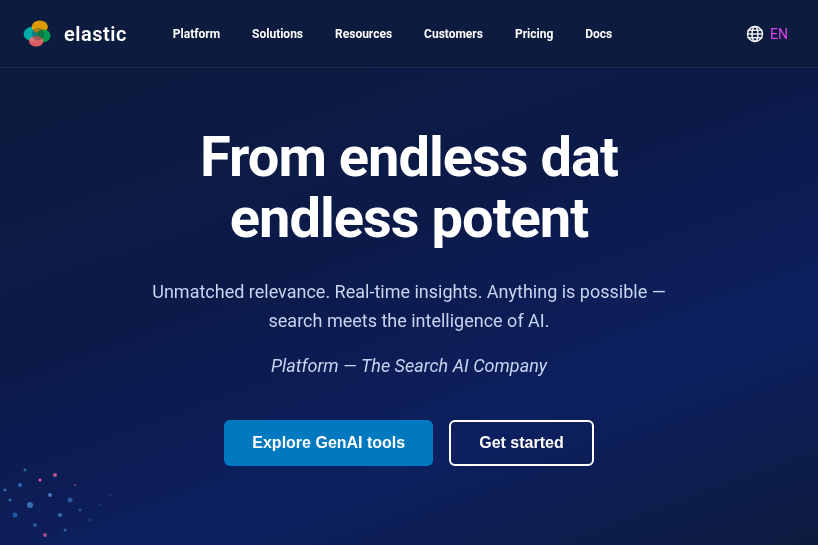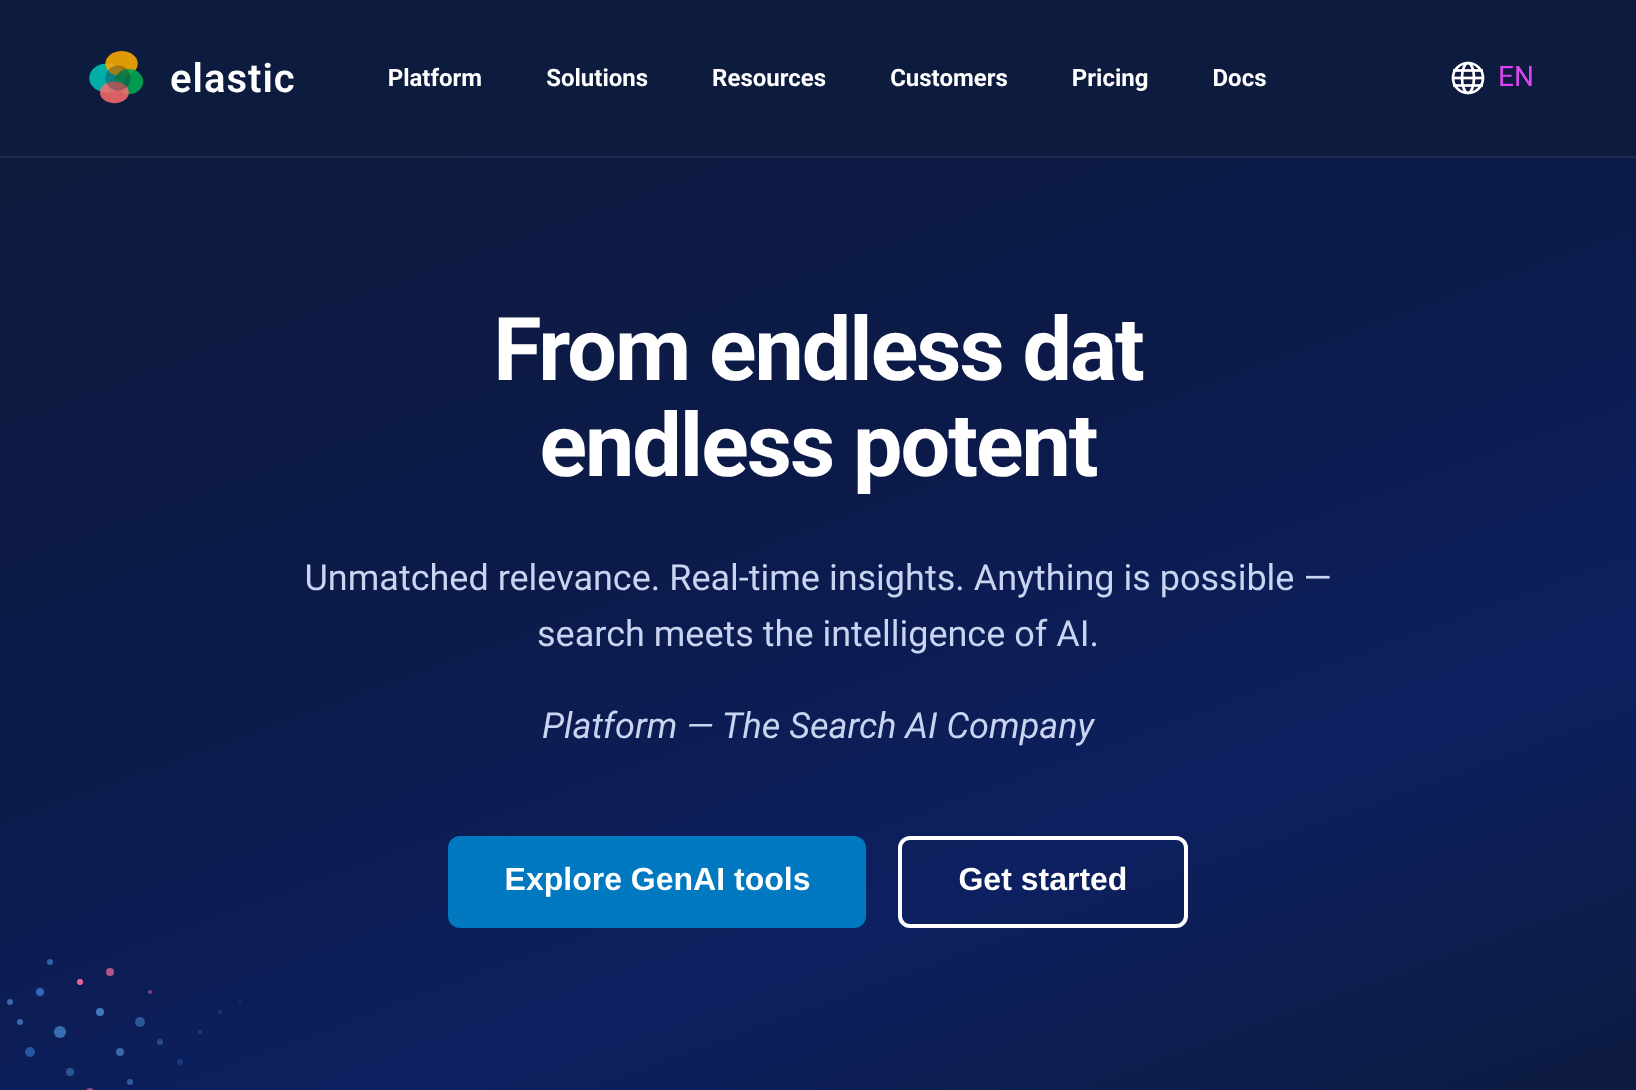--- a/index.html
+++ b/index.html
@@ -14,22 +14,22 @@
       overflow: hidden;
       font-family: -apple-system, BlinkMacSystemFont, 'Segoe UI', Roboto, sans-serif;
       background-color: #0d1b3e;
     }
 
     
     .navbar {
       display: flex;
       align-items: center;
       background-color: #0d1b3e;
-      padding: 0 41px;
-      height: 79px;
+      padding: 0 20px;
+      height: 68px;
       border-bottom: 1px solid rgba(255,255,255,0.08);
       position: relative;
       z-index: 10;
     }
 
     .logo-area {
       display: flex;
       align-items: center;
       gap: 8px;
       margin-right: 32px;
@@ -107,21 +107,21 @@
     .particles {
       position: absolute;
       bottom: 0;
       left: 0;
       width: 180px;
       height: 200px;
     }
 
     .hero-title {
       color: #ffffff;
-      font-size: 44px;
+      font-size: 56px;
       font-weight: 700;
       line-height: 1.1;
       text-align: center;
       margin-bottom: 28px;
       letter-spacing: -1px;
     }
 
     .hero-subtitle {
       color: #c8d4f0;
       font-size: 18px;

